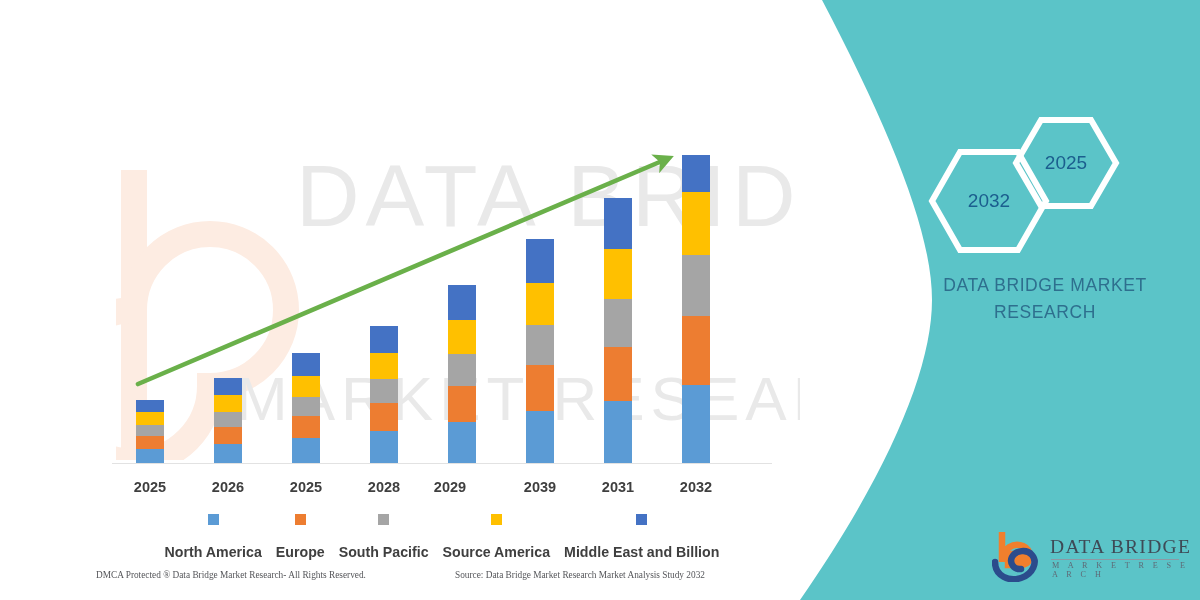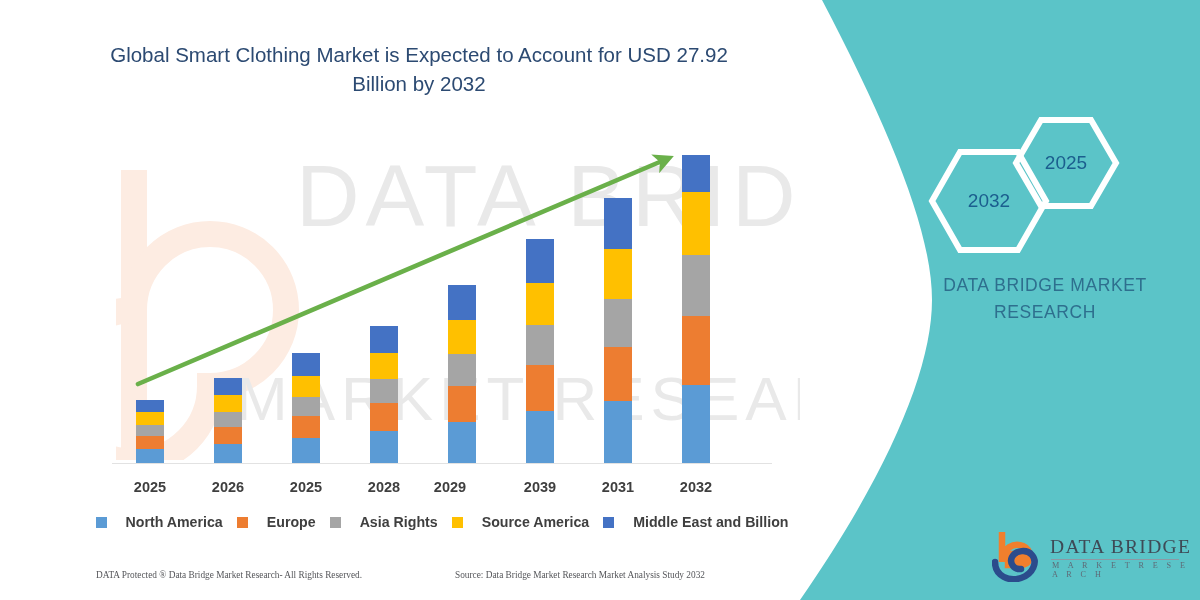--- a/index.html
+++ b/index.html
@@ -51,21 +51,21 @@
     position:absolute; top:479px; width:70px; text-align:center;
     font-size:14.5px; font-weight:bold; color:#3f3f3f;
   }
   #trend-arrow { position:absolute; left:0; top:0; }
 
   
   #legend {
     position:absolute; left:112px; top:514px; width:660px;
     display:flex; justify-content:center; align-items:center; gap:14px;
   }
-  .legend-item { display:flex; align-items:center; gap:19px; }
+  .legend-item { display:flex; align-items:center; gap:19px;flex-direction:column; }
   .legend-swatch { width:11px; height:11px; display:block; }
   .legend-label { font-size:14.2px; font-weight:bold; color:#3f3f3f; white-space:nowrap; }
 
   
   #footer { position:absolute; left:0; top:568px; width:790px; height:22px; }
   .footer-text {
     position:absolute; font-family:"Liberation Serif", serif;
     font-size:9.3px; color:#55565a; white-space:nowrap;
   }
   #footer-dmca { left:96px; top:2px; }
@@ -115,24 +115,20 @@
 
   <div id="watermark">
     <svg id="wm-blob" viewBox="0 0 196 300">
       <path d="M18 10 L18 290" stroke="#fdece2" stroke-width="26" fill="none"></path>
       <path d="M18 150 a76 76 0 1 0 76 76 a76 76 0 1 0 -76 -76 Z" fill="none" stroke="#fdece2" stroke-width="26"></path>
     </svg>
     <div class="wm-text" id="wm-data">DATA BRIDGE</div>
     <div class="wm-text" id="wm-research">MARKET RESEARCH</div>
   </div>
 
-  <div id="chart-title">
-    <span>Global Smart Clothing Market is Expected to Account for USD</span>
-    <span>27.92 Billion by 2032</span>
-  </div>
 
   <div id="chart-area">
     <div id="axis-line"></div>
 
     <svg id="trend-arrow" width="800" height="600">
       <defs>
         <marker id="arrowhead" markerWidth="4.4" markerHeight="4.4" refX="1.6" refY="2.2" orient="auto">
           <path d="M0,0 L4.4,2.2 L0,4.4 L1.1,2.2 Z" fill="#6AB04A"></path>
         </marker>
       </defs>
@@ -213,34 +209,34 @@
       <div class="legend-item">
         <span class="legend-swatch" style="background: rgb(91, 155, 213);"></span>
         <span class="legend-label">North America</span>
       </div>
       <div class="legend-item">
         <span class="legend-swatch" style="background: rgb(237, 125, 49);"></span>
         <span class="legend-label">Europe</span>
       </div>
       <div class="legend-item">
         <span class="legend-swatch" style="background: rgb(165, 165, 165);"></span>
-        <span class="legend-label">Asia Rights</span>
+        <span class="legend-label">South Pacific</span>
       </div>
       <div class="legend-item">
         <span class="legend-swatch" style="background: rgb(255, 192, 0);"></span>
         <span class="legend-label">Source America</span>
       </div>
       <div class="legend-item">
         <span class="legend-swatch" style="background: rgb(68, 114, 196);"></span>
         <span class="legend-label">Middle East and Billion</span>
       </div>
     </div>
 
   <div id="footer">
-    <div class="footer-text" id="footer-dmca">DATA Protected ® Data Bridge Market Research- All Rights Reserved.</div>
+    <div class="footer-text" id="footer-dmca">DMCA Protected ® Data Bridge Market Research- All Rights Reserved.</div>
     <div class="footer-text" id="footer-source">Source: Data Bridge Market Research  Market Analysis Study 2032</div>
   </div>
 
   <div id="teal-panel">
     <svg width="420" height="600" viewBox="0 0 420 600">
       <path d="M42 0 L420 0 L420 600 L20 600 C110 470 152 368 152 300 C152 232 110 130 42 0 Z" fill="#5BC4C8"></path>
     </svg>
   </div>
 
 

